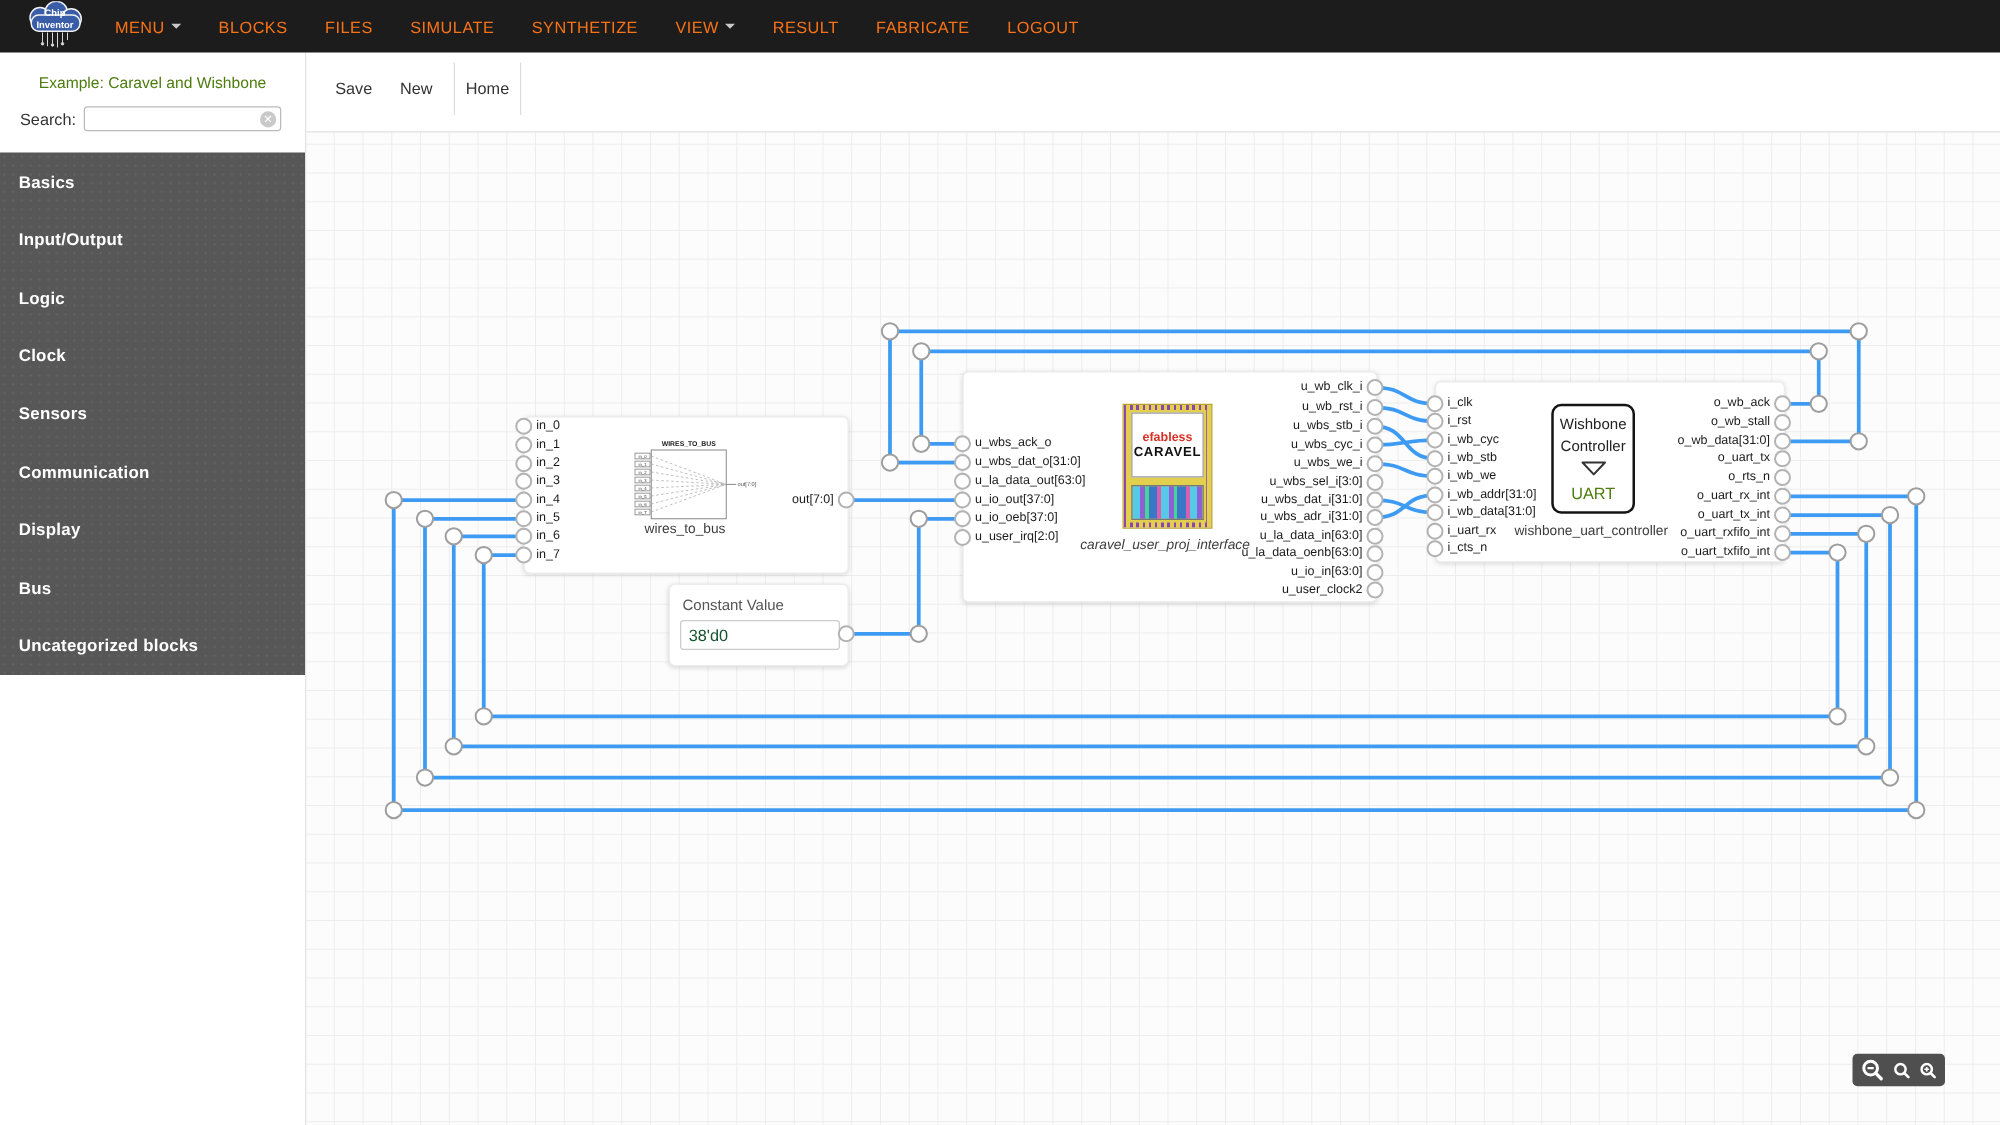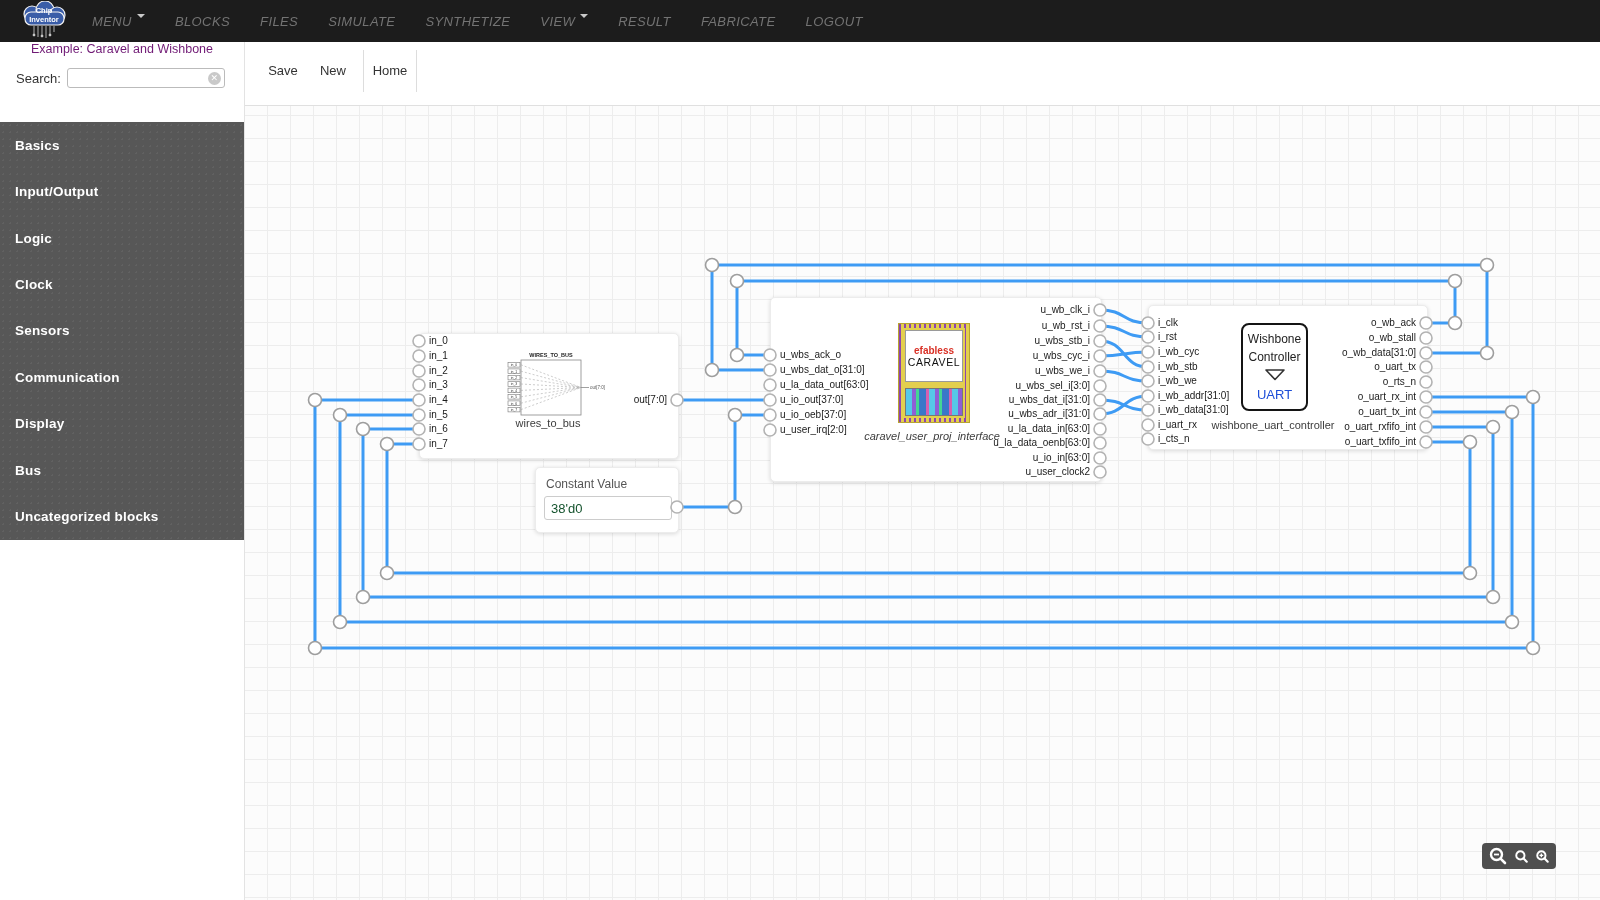--- a/index.html
+++ b/index.html
@@ -1,27 +1,27 @@
 <!DOCTYPE html>
 <html><head>
 <meta charset="utf-8">
 <style>
   html,body{margin:0;padding:0;background:#fff;font-family:"Liberation Sans",sans-serif;}
   #stage{position:relative;width:1600px;height:900px;overflow:hidden;background:#fff;}
 
   
   .navbar{position:absolute;left:0;top:0;width:1600px;height:42px;background:#1c1c1c;z-index:10;}
   .nav-items{position:absolute;left:92px;top:0;height:42px;display:flex;align-items:center;gap:30px;}
-  .nav-item{color:#737373;font-size:13px;text-decoration:none;letter-spacing:.4px;cursor:pointer;display:flex;align-items:flex-start;gap:5px;font-style:italic;}
+  .nav-item{color:#f97316;font-size:13px;text-decoration:none;letter-spacing:.4px;cursor:pointer;display:flex;align-items:center;gap:5px;}
   .caret{width:0;height:0;border-left:4px solid transparent;border-right:4px solid transparent;border-top:4px solid #c9c9c9;display:inline-block;}
   .logo{position:absolute;left:18px;top:1px;z-index:11;}
 
   
   .leftcol{position:absolute;left:0;top:42px;width:244px;height:858px;background:#fff;z-index:9;border-right:1px solid #e3e3e3;}
-  .example-label{text-align:center;font-size:12.5px;color:#701a75;}
+  .example-label{margin-top:17px;text-align:center;font-size:12.5px;color:#4d7c0f;}
   .search-row{display:flex;align-items:center;margin:12px 0 0 16px;}
   .search-label{font-size:13px;color:#333;margin-right:6px;}
   .search-box{position:relative;width:158px;height:20px;}
   .search-input{width:100%;height:100%;border:1px solid #bbb;border-radius:3px;box-sizing:border-box;padding:0 18px 0 5px;font-size:12px;outline:none;}
   .clear-icon{position:absolute;right:4px;top:3.5px;width:13px;height:13px;border-radius:50%;background:#c9c9c9;color:#fff;font-size:9px;line-height:13px;text-align:center;cursor:pointer;}
   .cats{position:absolute;left:0;top:80px;width:244px;height:418px;background:#575757;display:flex;flex-direction:column;
         background-image:radial-gradient(rgba(255,255,255,.06) 1px,transparent 1px);background-size:7px 7px;}
   .cat{flex:1;display:flex;align-items:center;padding-left:15px;color:#fff;font-size:13.5px;font-weight:700;cursor:pointer;letter-spacing:.2px;}
 
   
@@ -46,28 +46,28 @@
 
   
   .const-title{position:absolute;left:10px;top:9px;font-size:12px;color:#555;}
   .const-input{position:absolute;left:8px;top:28px;width:114px;height:22px;border:1px solid #ccc;border-radius:3px;font-size:13px;color:#14532d;padding:0 6px;outline:none;font-family:"Liberation Sans",sans-serif;}
 
   
   .chip-outer{position:absolute;background:repeating-linear-gradient(90deg,#8e44ad 0 2px,#e3cf4e 2px 5px);border:1px solid #b9a42f;}
   .chip-mid{position:absolute;inset:4px;background:#e3cf4e;}
   .chip-white{position:absolute;left:6px;right:6px;top:6px;height:50px;background:#fff;border:1px solid #9a9a9a;display:flex;flex-direction:column;align-items:center;justify-content:center;}
   .chip-brand{color:#d93025;font-weight:700;font-size:10px;line-height:11px;}
-  .chip-name{color:#111;font-weight:400;font-size:10.5px;letter-spacing:.6px;line-height:12px;}
+  .chip-name{color:#111;font-weight:700;font-size:10.5px;letter-spacing:.6px;line-height:12px;}
   .chip-bottom{position:absolute;left:6px;right:6px;bottom:6px;height:26px;border:1px solid #777;
     background:repeating-linear-gradient(90deg,#56c8e8 0 6px,#8e5fd6 6px 10px,#44d694 10px 13px,#3a77c9 13px 20px,#d65fb0 20px 23px);}
 
   
   .wb-box{position:absolute;border:2.5px solid #141414;border-radius:8px;background:#fff;display:flex;flex-direction:column;align-items:center;justify-content:center;gap:4px;}
   .wb-line{font-size:12px;color:#222;line-height:14px;text-align:left;}
-  .wb-sub{font-size:13px;color:#1d4ed8;margin-top:2px;}
+  .wb-sub{font-size:13px;color:#4d7c0f;margin-top:2px;}
 
   
   .zoomctl{position:absolute;left:1482px;top:843px;width:74px;height:26px;background:#4f4f4f;border-radius:4px;z-index:6;display:flex;align-items:center;justify-content:space-evenly;}
   .zoombtn{display:flex;align-items:center;justify-content:center;cursor:pointer;}
 
   
   .thumb-svg{position:absolute;z-index:2;}
 </style>
 </head>
 <body>

